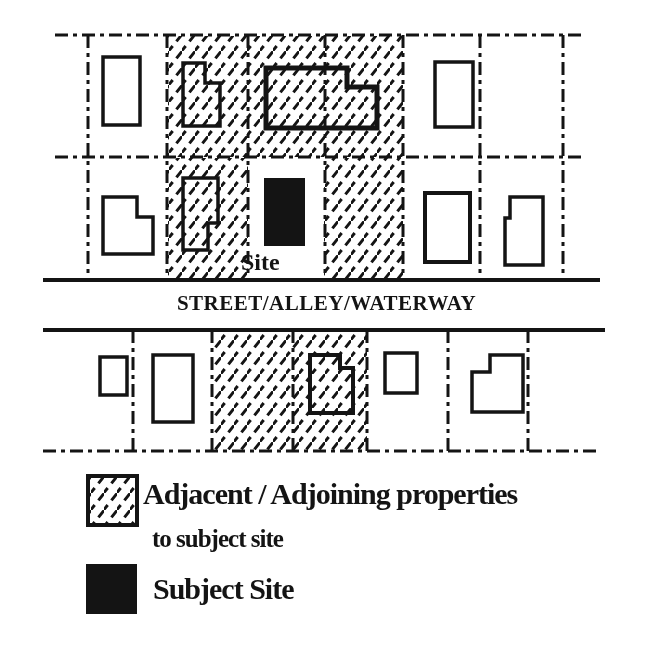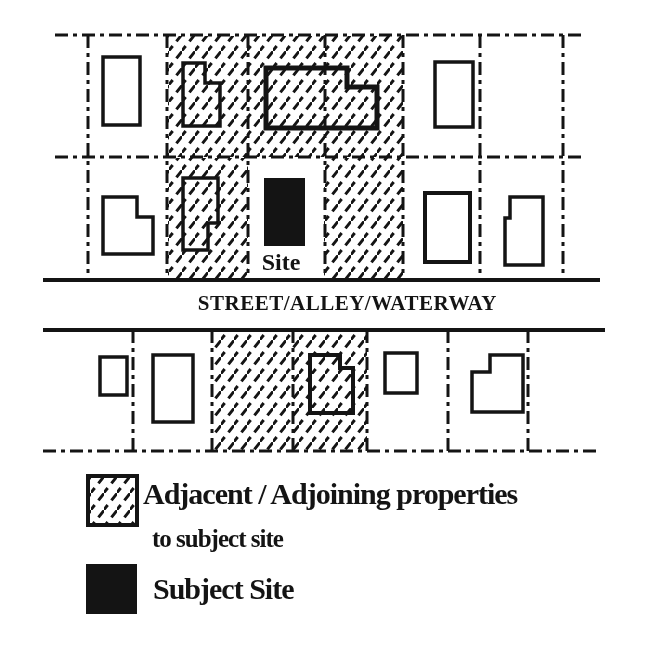--- a/index.html
+++ b/index.html
@@ -27,26 +27,26 @@
   
   .lbl {
     position: absolute;
     font-weight: bold;
     color: var(--ink);
     white-space: nowrap;
     line-height: 1.1;
   }
   .site-label {
     left: 241px; top: 249px; width: 80px;
-    text-align: center;
+    text-align: left;
     font-size: 24px;
   }
   .street-label {
     left: 156px; top: 292px; width: 341px;
-    text-align: right;
+    text-align: center;
     font-size: 21px;
     letter-spacing: 0.5px;
   }
   .legend-adjacent-1 { left: 143px; top: 477px; font-size: 30px; letter-spacing: -1px; }
   .legend-adjacent-2 { left: 152px; top: 525px; font-size: 25px; letter-spacing: -1px; }
   .legend-subject   { left: 153px; top: 572px; font-size: 30px; letter-spacing: -1px; }
 </style>
 </head>
 <body>
 

